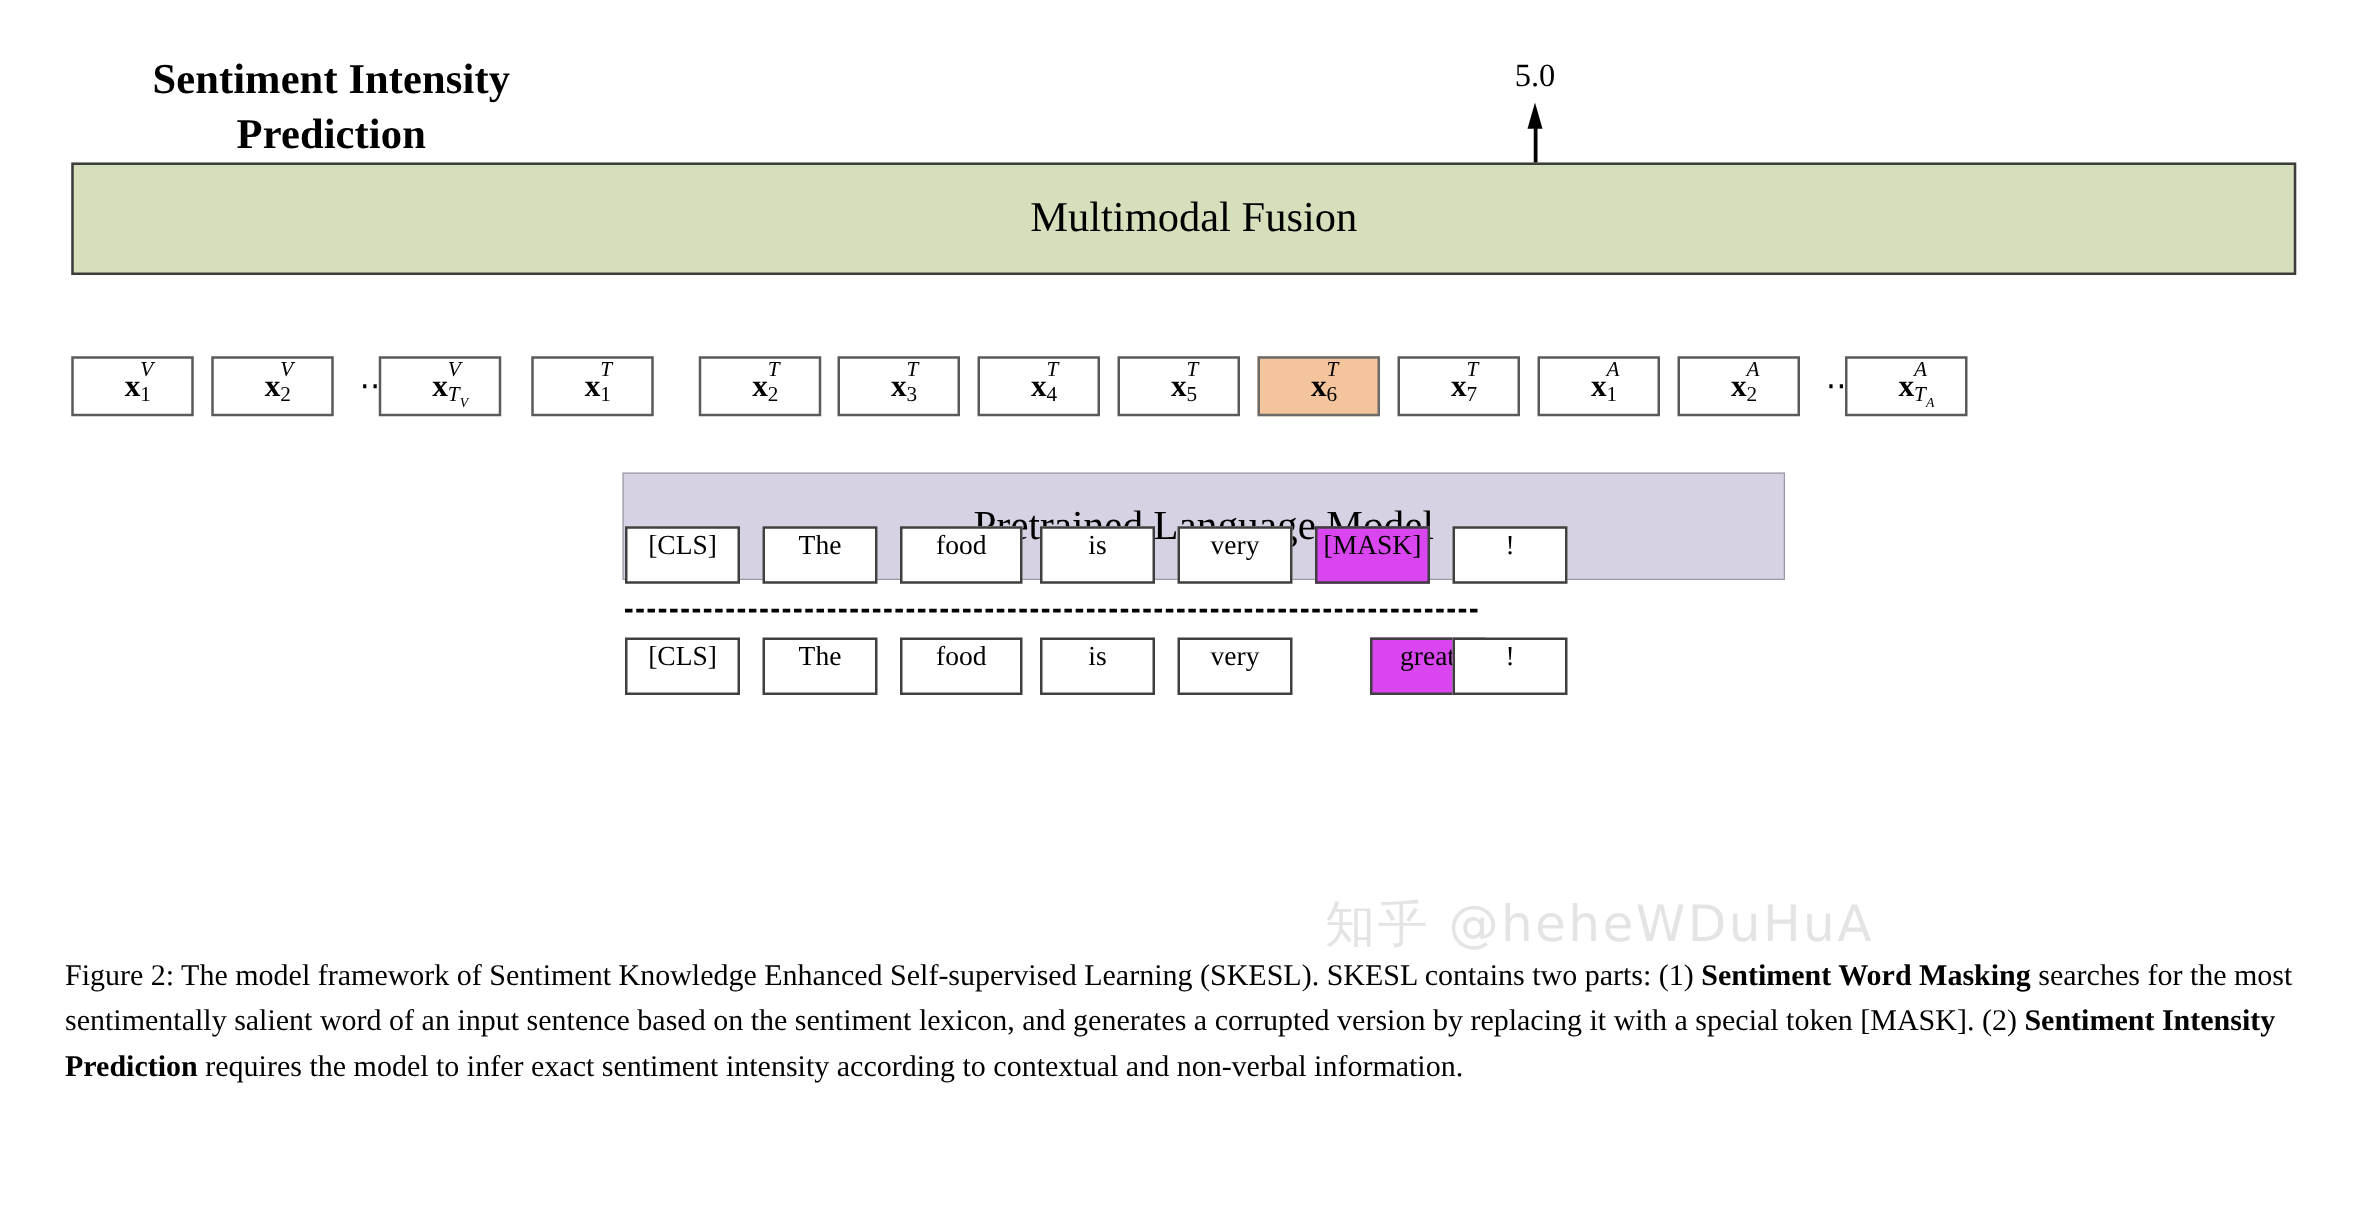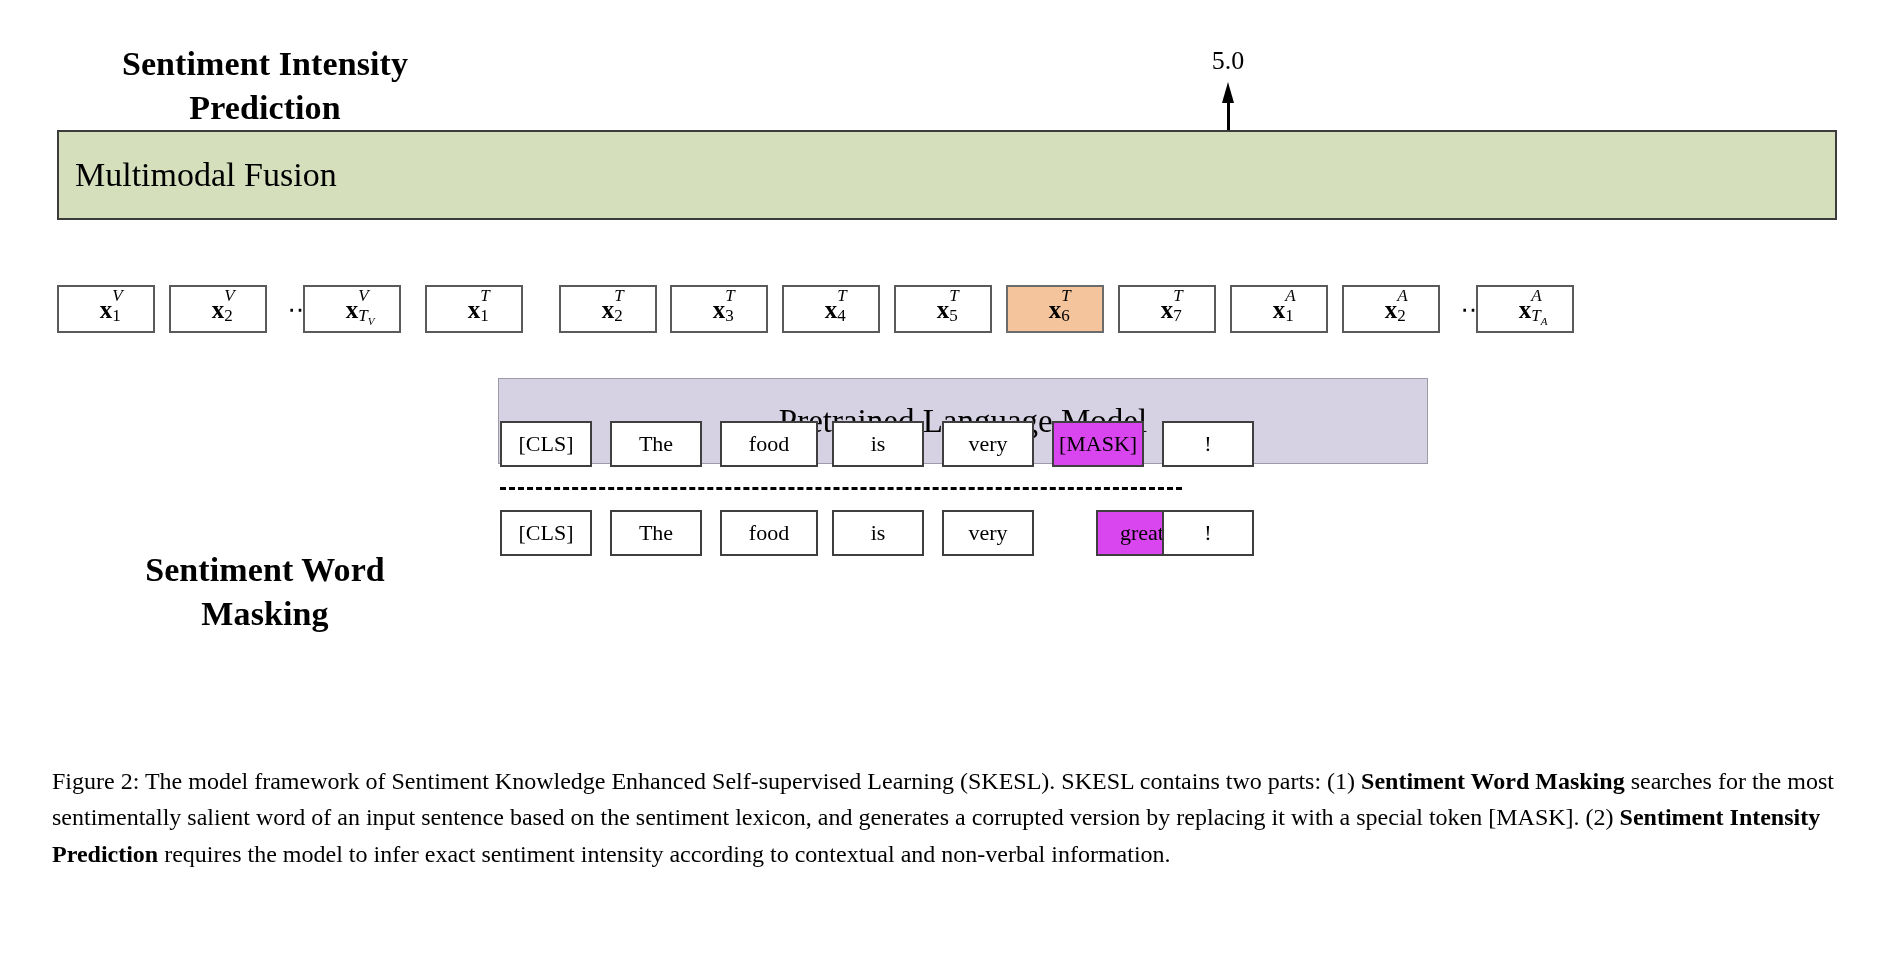--- a/index.html
+++ b/index.html
@@ -74,20 +74,21 @@
     position: absolute;
     left: 57px;
     top: 130px;
     width: 1780px;
     height: 90px;
     background: #d6dfbc;
     border: 2px solid #3c3c3c;
     box-sizing: border-box;
     display: flex;
     align-items: center;
+    justify-content: center;
     font-size: 34px;
     padding-left: 16px;
   }
 
   
   .token-box {
     position: absolute;
     height: 48px;
     border: 2px solid #5a5a5a;
     box-sizing: border-box;
@@ -156,21 +157,20 @@
   }
 
   
   .word-box {
     position: absolute;
     height: 46px;
     border: 2px solid #3f3f3f;
     box-sizing: border-box;
     background: #ffffff;
     display: flex;
-    align-items: center;
     justify-content: center;
     font-size: 22px;
   }
   .word-box.highlight { background: #d946ef; }
 
   
   #dashed-separator {
     position: absolute;
     left: 500px;
     top: 487px;
@@ -206,21 +206,20 @@
     pointer-events: none;
   }
 </style>
 </head>
 <body>
 
 <div id="figure">
 
   <div class="stage-label" id="label-sip">Sentiment Intensity<br>Prediction</div>
 
-  <div class="stage-label" id="label-swm">Sentiment Word<br>Masking</div>
 
   <div id="output-value">5.0</div>
   <div id="output-arrow">
     <span class="head"></span>
     <span class="shaft"></span>
   </div>
 
   <div id="fusion-bar">
     <span>Multimodal Fusion</span>
   </div>
@@ -320,14 +319,15 @@
       </div>
       <div class="word-box" style="left: 1162px; top: 510px; width: 92px;">
         <span>!</span>
       </div>
     </div>
 
   <div id="caption">
     <span>Figure 2: The model framework of Sentiment Knowledge Enhanced Self-supervised Learning (SKESL). SKESL contains two parts: (1) </span><b>Sentiment Word Masking</b><span> searches for the most sentimentally salient word of an input sentence based on the sentiment lexicon, and generates a corrupted version by replacing it with a special token [MASK]. (2) </span><b>Sentiment Intensity Prediction</b><span> requires the model to infer exact sentiment intensity according to contextual and non-verbal information.</span>
   </div>
 
+  <div id="watermark">知乎 @heheWDuHuA</div>
 
 </div>
 
 </body></html>

